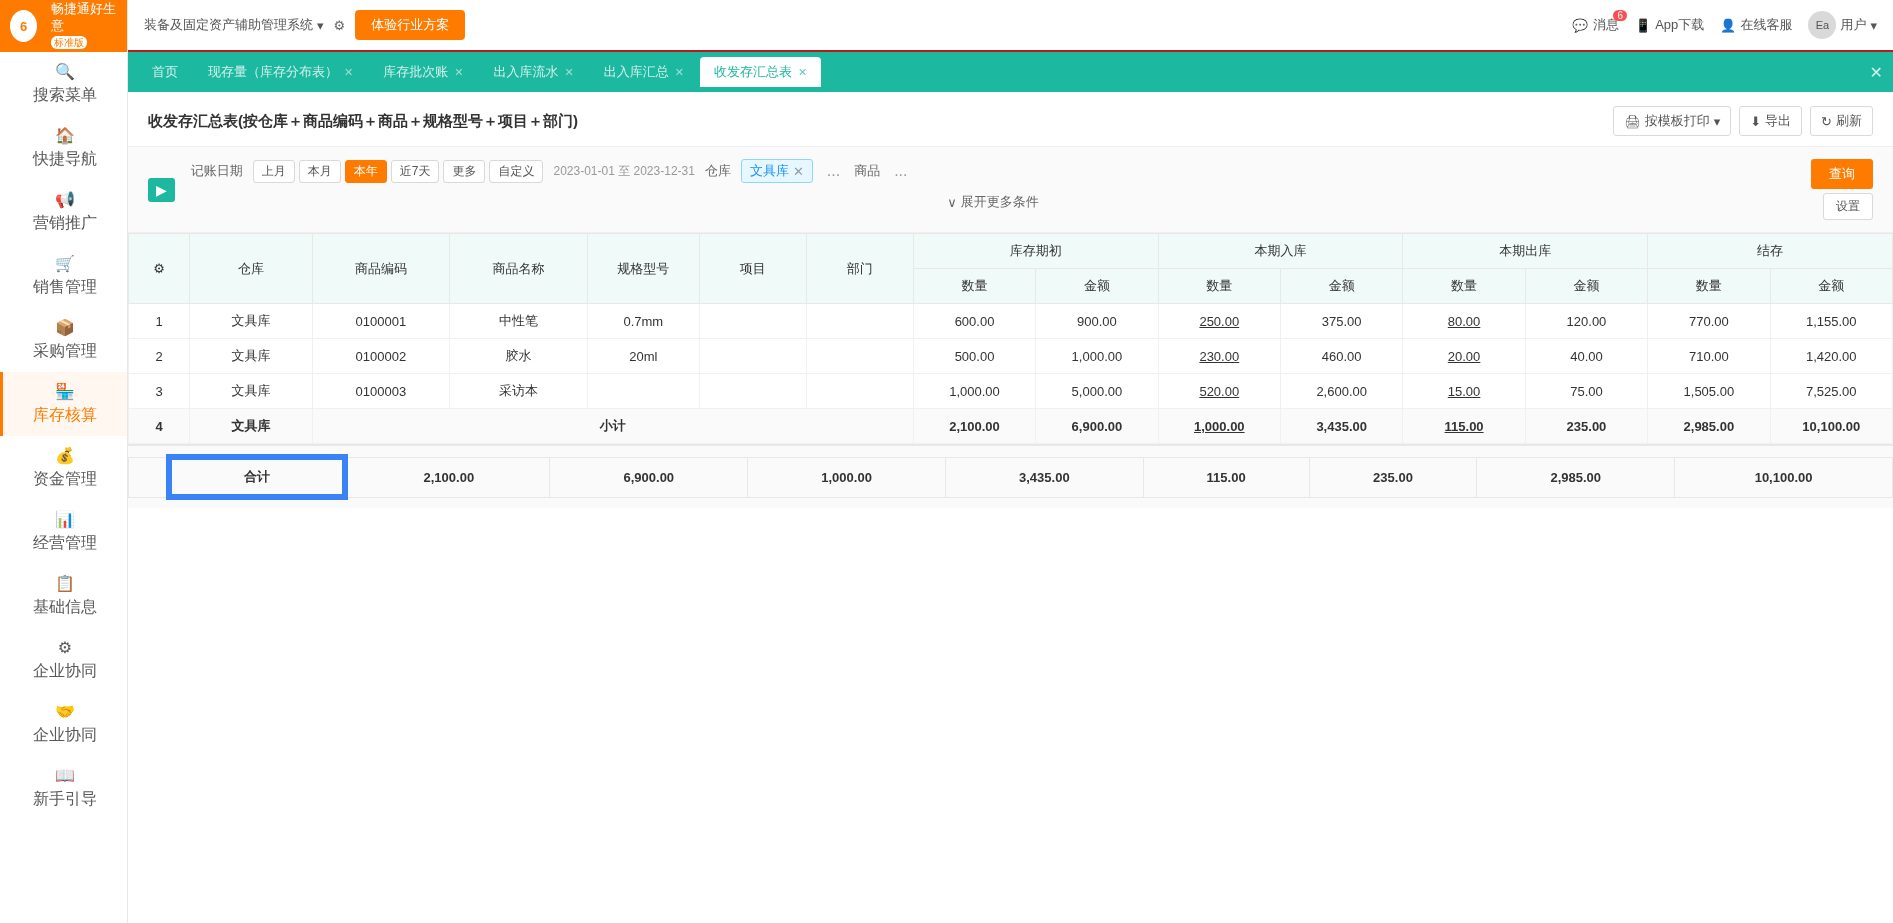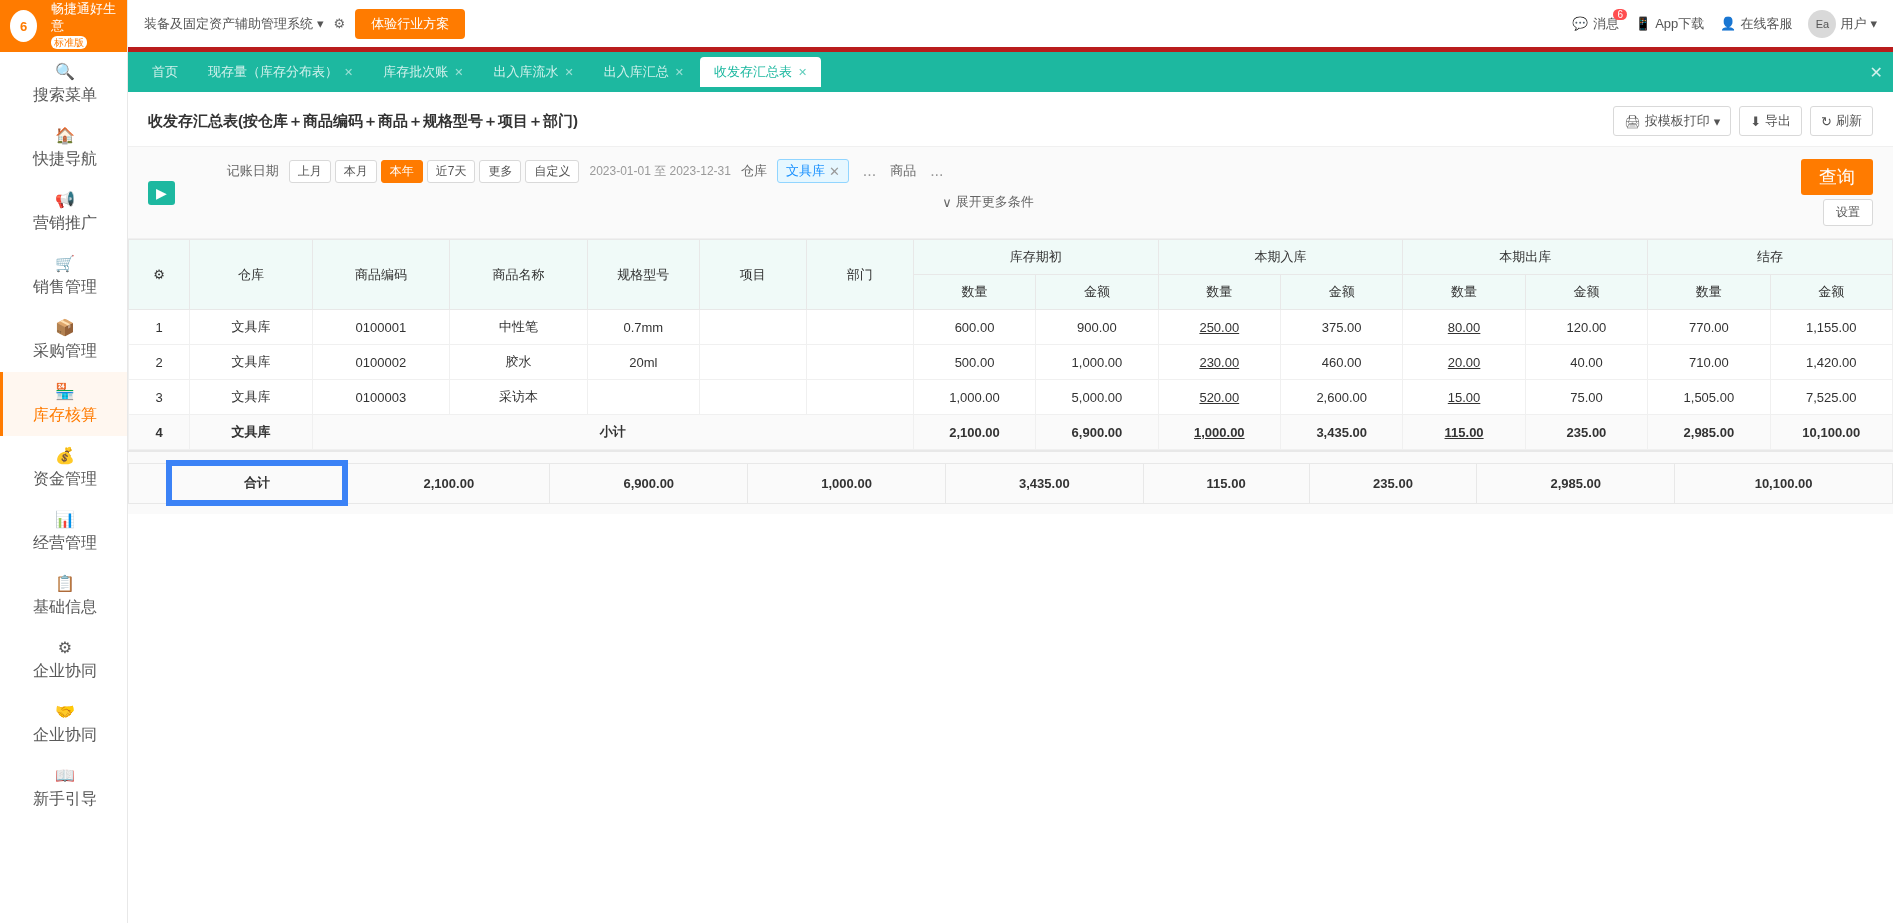--- a/index.html
+++ b/index.html
@@ -50,21 +50,21 @@
       overflow: hidden;
     }
 
     
     #top-header {
       background: #fff;
       height: 52px;
       display: flex;
       align-items: center;
       padding: 0 16px;
-      border-bottom: 5px solid #b91c1c;
+      border-bottom: 2px solid #b91c1c;
       gap: 10px;
     }
     .header-system-select { display: flex; align-items: center; gap: 4px; color: #555; }
     .header-trial-btn {
       background: #ff7b00; color: #fff; border: none; padding: 6px 16px; border-radius: 4px;
       cursor: pointer; font-size: 13px;
     }
     .header-actions { display: flex; align-items: center; gap: 16px; color: #555; }
     .header-action { display: flex; align-items: center; gap: 4px; cursor: pointer; position: relative; }
     .badge { background: #ff4d4f; color: #fff; border-radius: 10px; font-size: 10px; padding: 0 4px; position: absolute; top: -6px; right: -8px; }
@@ -115,41 +115,41 @@
       padding: 12px 20px;
       background: #fafafa;
       border-bottom: 1px solid #f0f0f0;
       display: flex; align-items: flex-start; gap: 16px;
     }
     .filter-toggle-btn {
       background: #1db8a0; color: #fff; border: none; padding: 4px 8px;
       cursor: pointer; border-radius: 3px; font-size: 14px; align-self: center;
     }
     .filter-row { display: flex; flex-direction: column; gap: 6px; flex: 1; }
-    .filter-line { display: flex; align-items: center; gap: 10px; flex-wrap: wrap; margin-left: 36px; }
+    .filter-line { display: flex; align-items: center; gap: 10px; flex-wrap: wrap; }
     .filter-label { color: #666; font-size: 13px; white-space: nowrap; }
     .date-shortcuts { display: flex; gap: 4px; }
     .date-btn {
       padding: 2px 8px; border: 1px solid #d9d9d9; background: #fff;
       cursor: pointer; border-radius: 3px; font-size: 12px; color: #555;
     }
     .date-btn.active { background: #ff7b00; color: #fff; border-color: #ff7b00; }
     .date-range-text { color: #999; font-size: 12px; }
     .filter-tag {
       display: inline-flex; align-items: center; gap: 4px;
       background: #e6f7ff; border: 1px solid #91d5ff; border-radius: 3px;
       padding: 2px 8px; font-size: 12px; color: #1890ff;
     }
     .filter-tag .tag-close { cursor: pointer; color: #999; }
     .filter-ellipsis { color: #999; cursor: pointer; font-size: 16px; padding: 0 4px; }
 
     .filter-actions { display: flex; flex-direction: column; gap: 4px; align-items: flex-end; }
     .query-btn {
       background: #ff7b00; color: #fff; border: none; padding: 6px 18px;
-      border-radius: 3px; cursor: pointer; font-size: 18px;
+      border-radius: 3px; cursor: pointer; font-size: 13px;
     }
     .settings-btn {
       background: #fff; color: #555; border: 1px solid #d9d9d9; padding: 4px 12px;
       border-radius: 3px; cursor: pointer; font-size: 12px;
     }
     .expand-more-btn {
       display: flex; align-items: center; gap: 4px;
       color: #666; cursor: pointer; font-size: 12px; padding: 4px 0;
       justify-content: center;
     }

